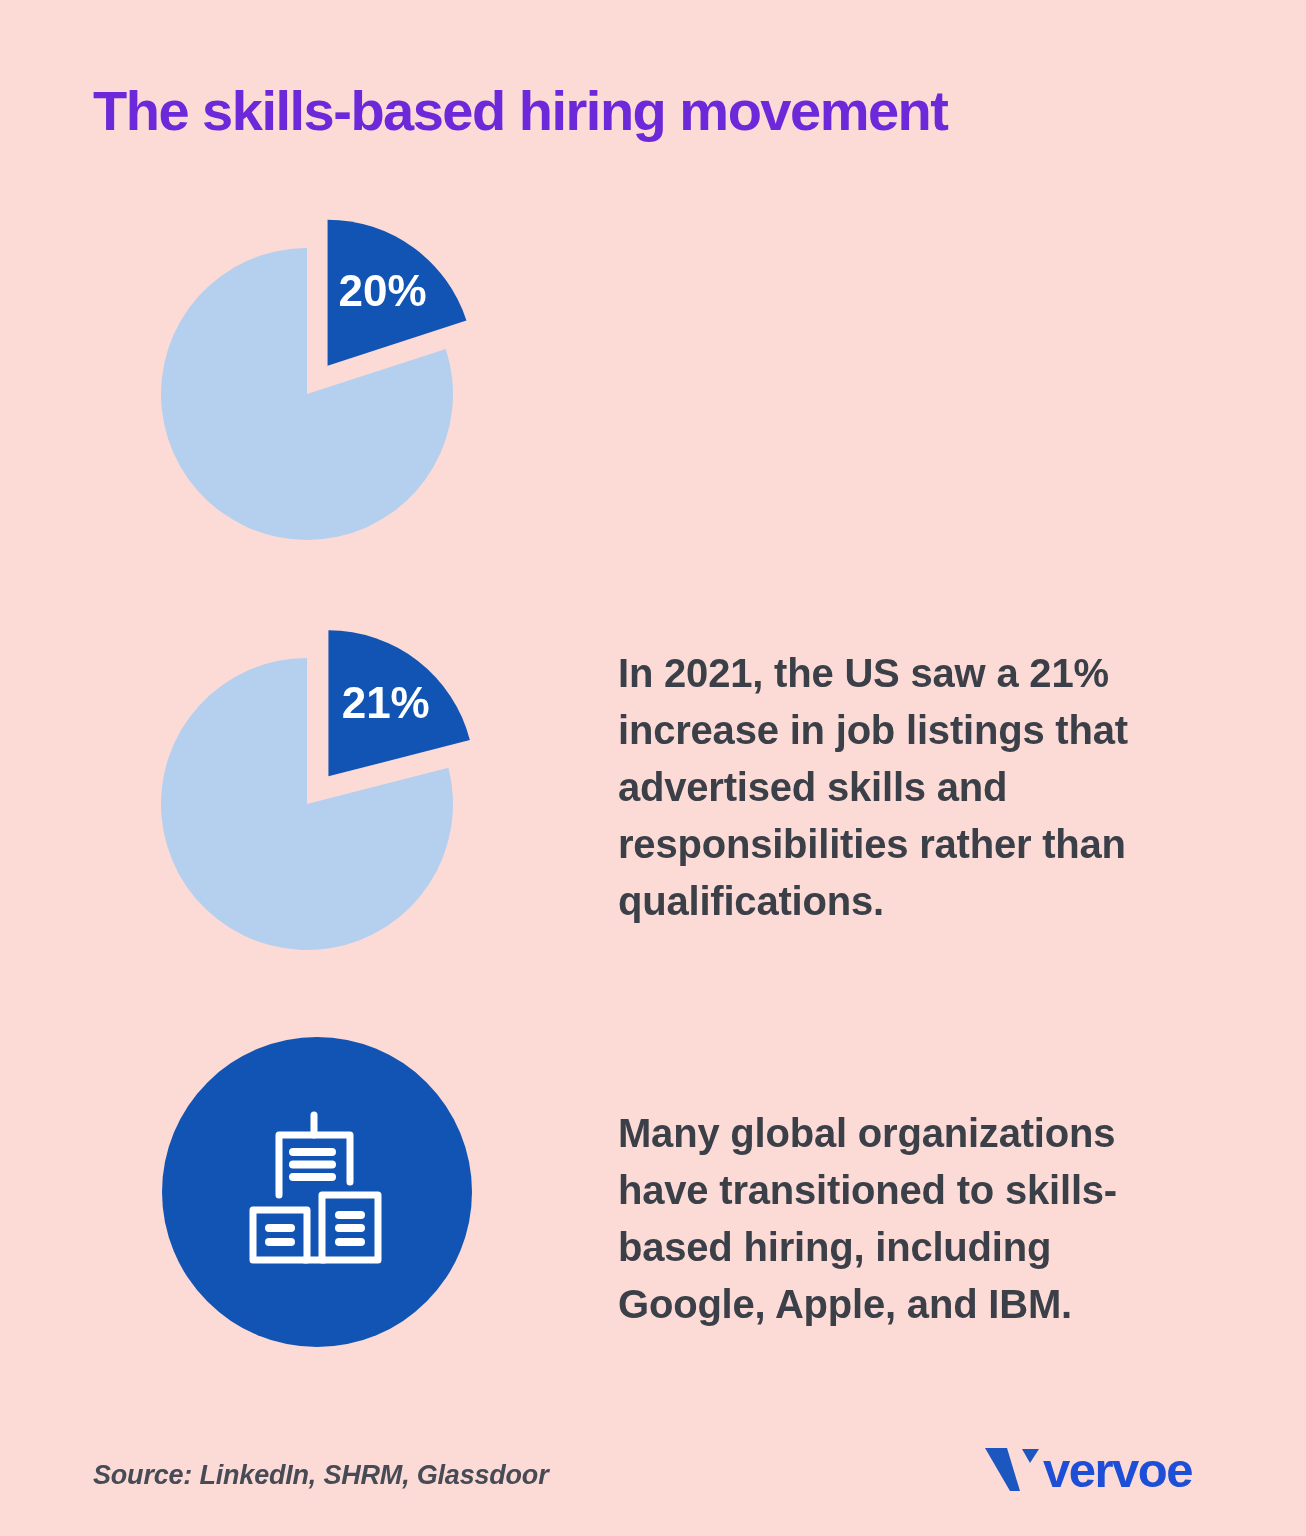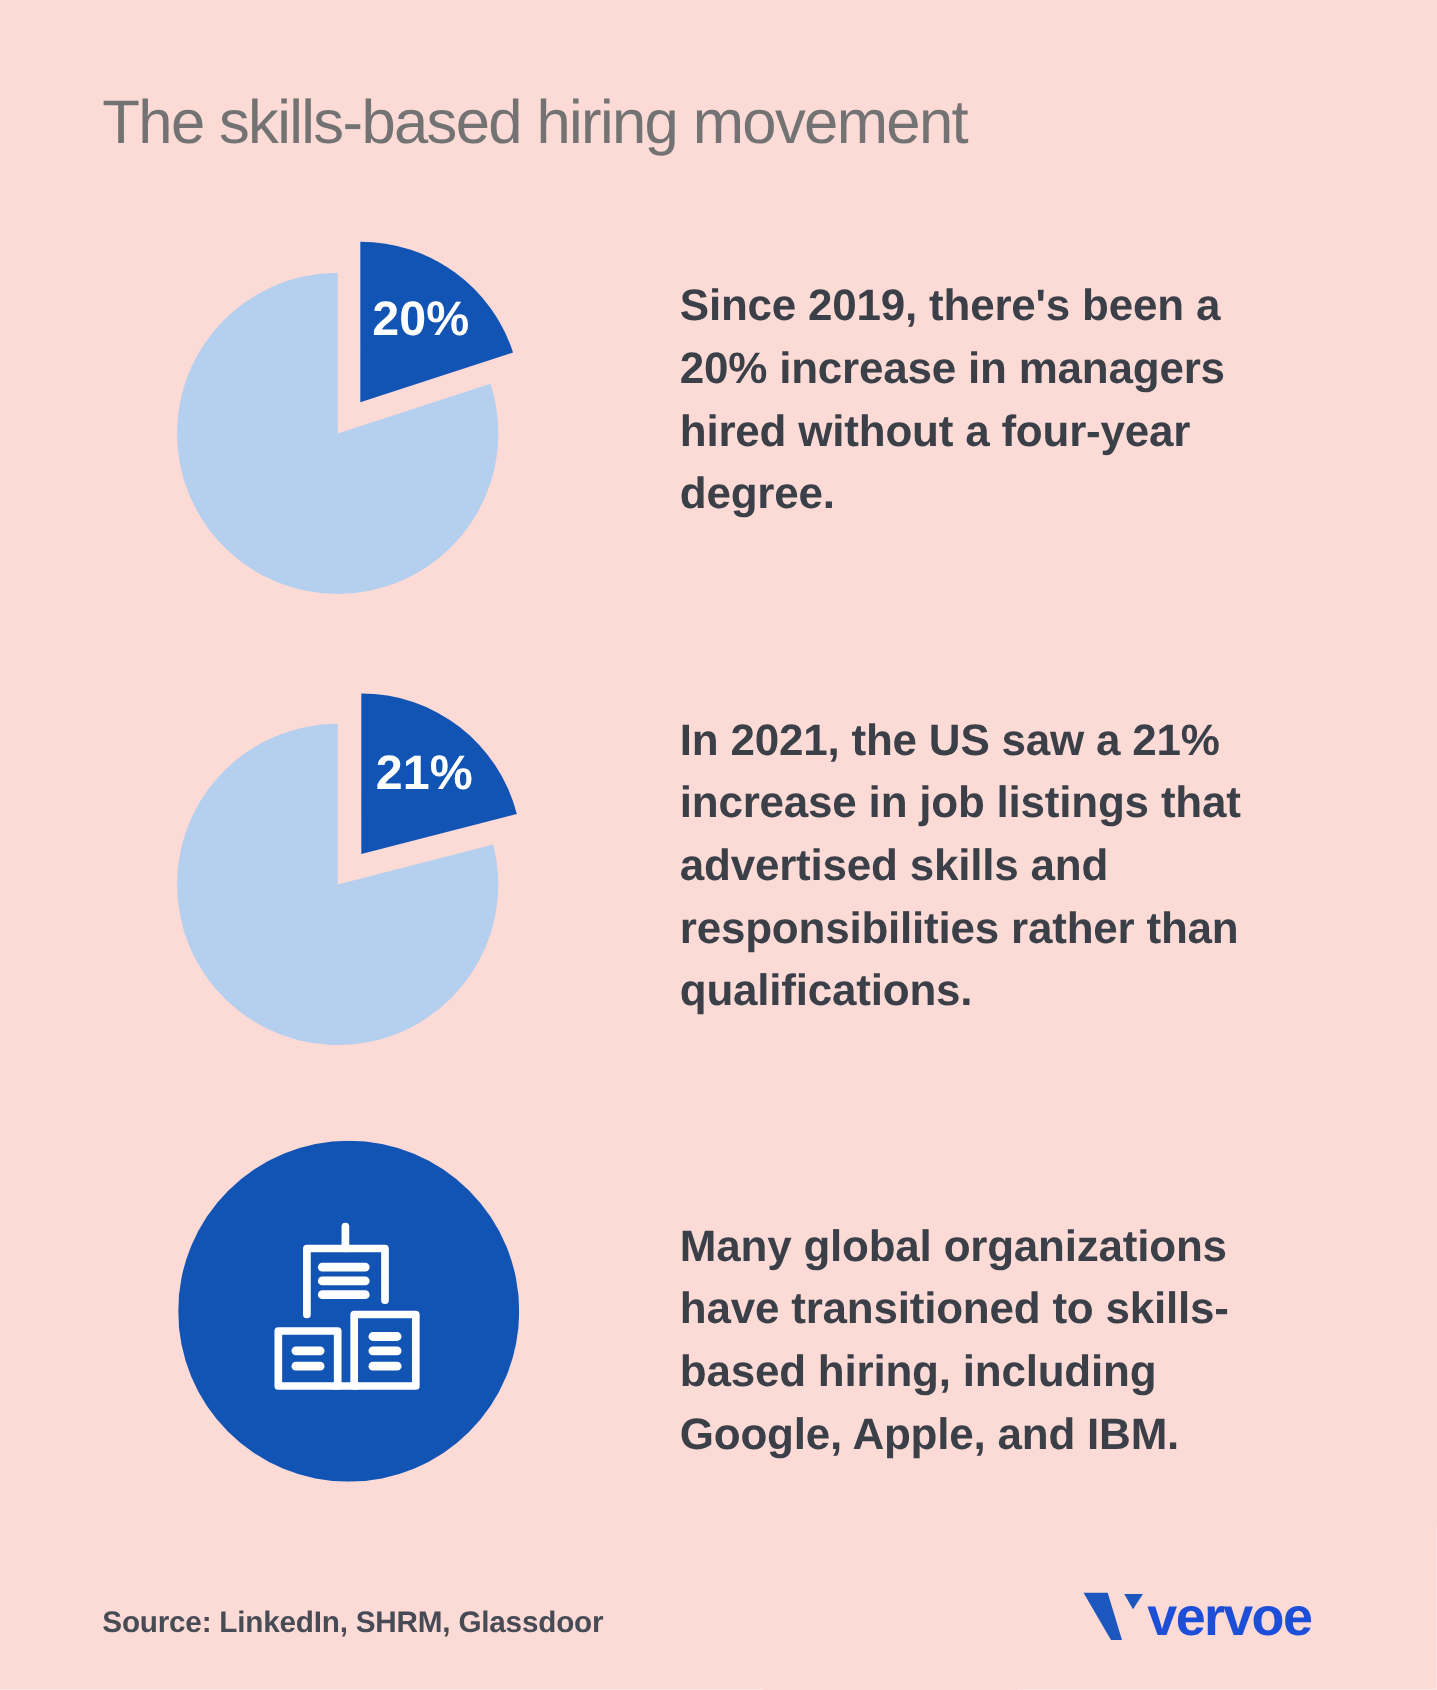--- a/index.html
+++ b/index.html
@@ -10,23 +10,23 @@
     width: 1306px;
     height: 1536px;
     background: #FCDBD7;
     overflow: hidden;
   }
   .title {
     position: absolute;
     left: 93px;
     top: 78px;
     font-size: 56px;
-    font-weight: 400;
+    font-weight: 700;
     letter-spacing: -1.5px;
-    color: #737373;
+    color: #6d28d9;
     white-space: nowrap;
   }
   .pie-svg { position: absolute; left: 161px; }
   .pie-1 { top: 219px; }
   .pie-2 { top: 629px; }
   .org-svg { position: absolute; left: 162px; top: 1037px; }
   .stat-text {
     position: absolute;
     left: 618px;
     width: 610px;
@@ -41,20 +41,21 @@
   .stat-text-2 { top: 645px; }
   .stat-text-3 { top: 1080px; margin-top: 25px; }
   .source {
     position: absolute;
     left: 93px;
     top: 1460px;
     font-size: 27px;
     font-weight: 600;
     color: #474B55;
     letter-spacing: -0.2px;
+    font-style: italic;
   }
   .logo { position: absolute; left: 983px; top: 1444px; width: 240px; height: 50px; }
   .logo-mark { position: absolute; left: 0; top: 0; }
   .logo-word {
     position: absolute;
     left: 60px;
     top: 2px;
     font-size: 49px;
     line-height: 48px;
     font-weight: 700;
@@ -72,24 +73,20 @@
 
 <div class="canvas">
 
   <h1 class="title">The skills-based hiring movement</h1>
 
   <svg class="pie-svg pie-1" width="314" height="322" viewBox="0 0 314 322">
       <path d="M 146 175 L 284.8542513790924 129.88351882125767 A 146 146 0 1 1 145.99999999999997 29 Z" fill="#B5CFEE"></path>
       <path d="M 166.57248383023656 146.68440519687684 L 166.57248383023656 0.6844051968768383 A 146 146 0 0 1 305.42673520932897 101.5679240181345 Z" fill="#1254B4"></path>
       <text x="221.49513780444525" y="71.08985724248176" text-anchor="middle" dominant-baseline="central" class="pie-label">20%</text>
     </svg>
-  <p class="stat-text stat-text-1">Since 2019, there's been a
-20% increase in managers
-hired without a four-year
-degree.</p>
 
   <svg class="pie-svg pie-2" width="314" height="322" viewBox="0 0 314 322">
       <path d="M 146 175 L 287.41314152478014 138.69127647393117 A 146 146 0 1 1 145.99999999999997 29 Z" fill="#B5CFEE"></path>
       <path d="M 167.45174687785416 147.34457456685084 L 167.45174687785416 1.344574566850838 A 146 146 0 0 1 308.8648884026343 111.035851040782 Z" fill="#1254B4"></path>
       <text x="224.72178197118828" y="73.51249021046632" text-anchor="middle" dominant-baseline="central" class="pie-label">21%</text>
     </svg>
   <p class="stat-text stat-text-2">In 2021, the US saw a 21%
 increase in job listings that
 advertised skills and
 responsibilities rather than

